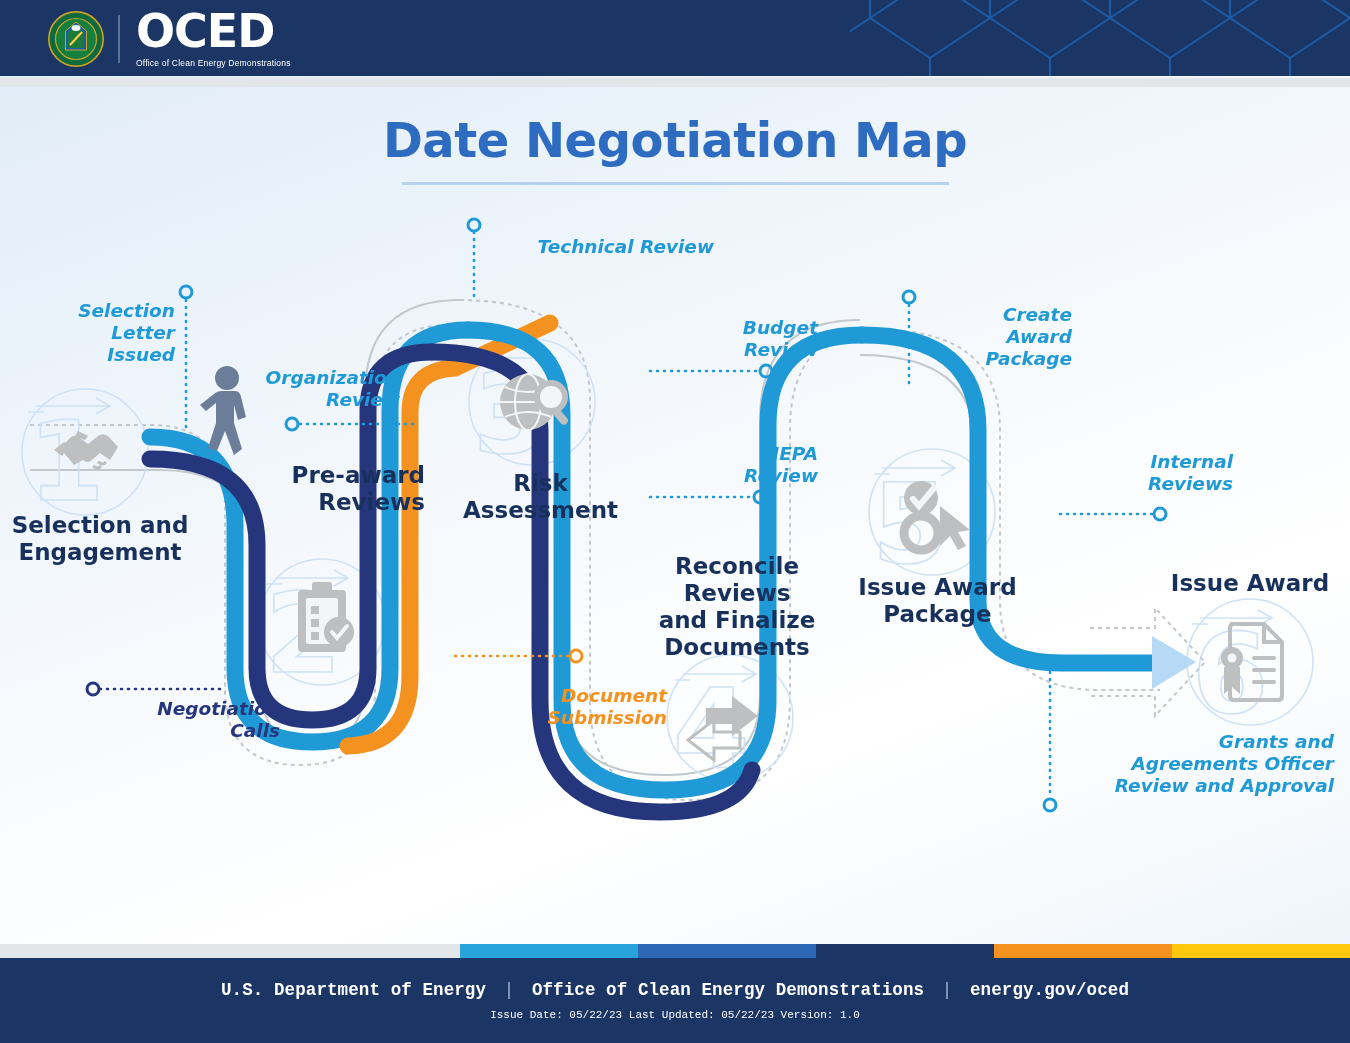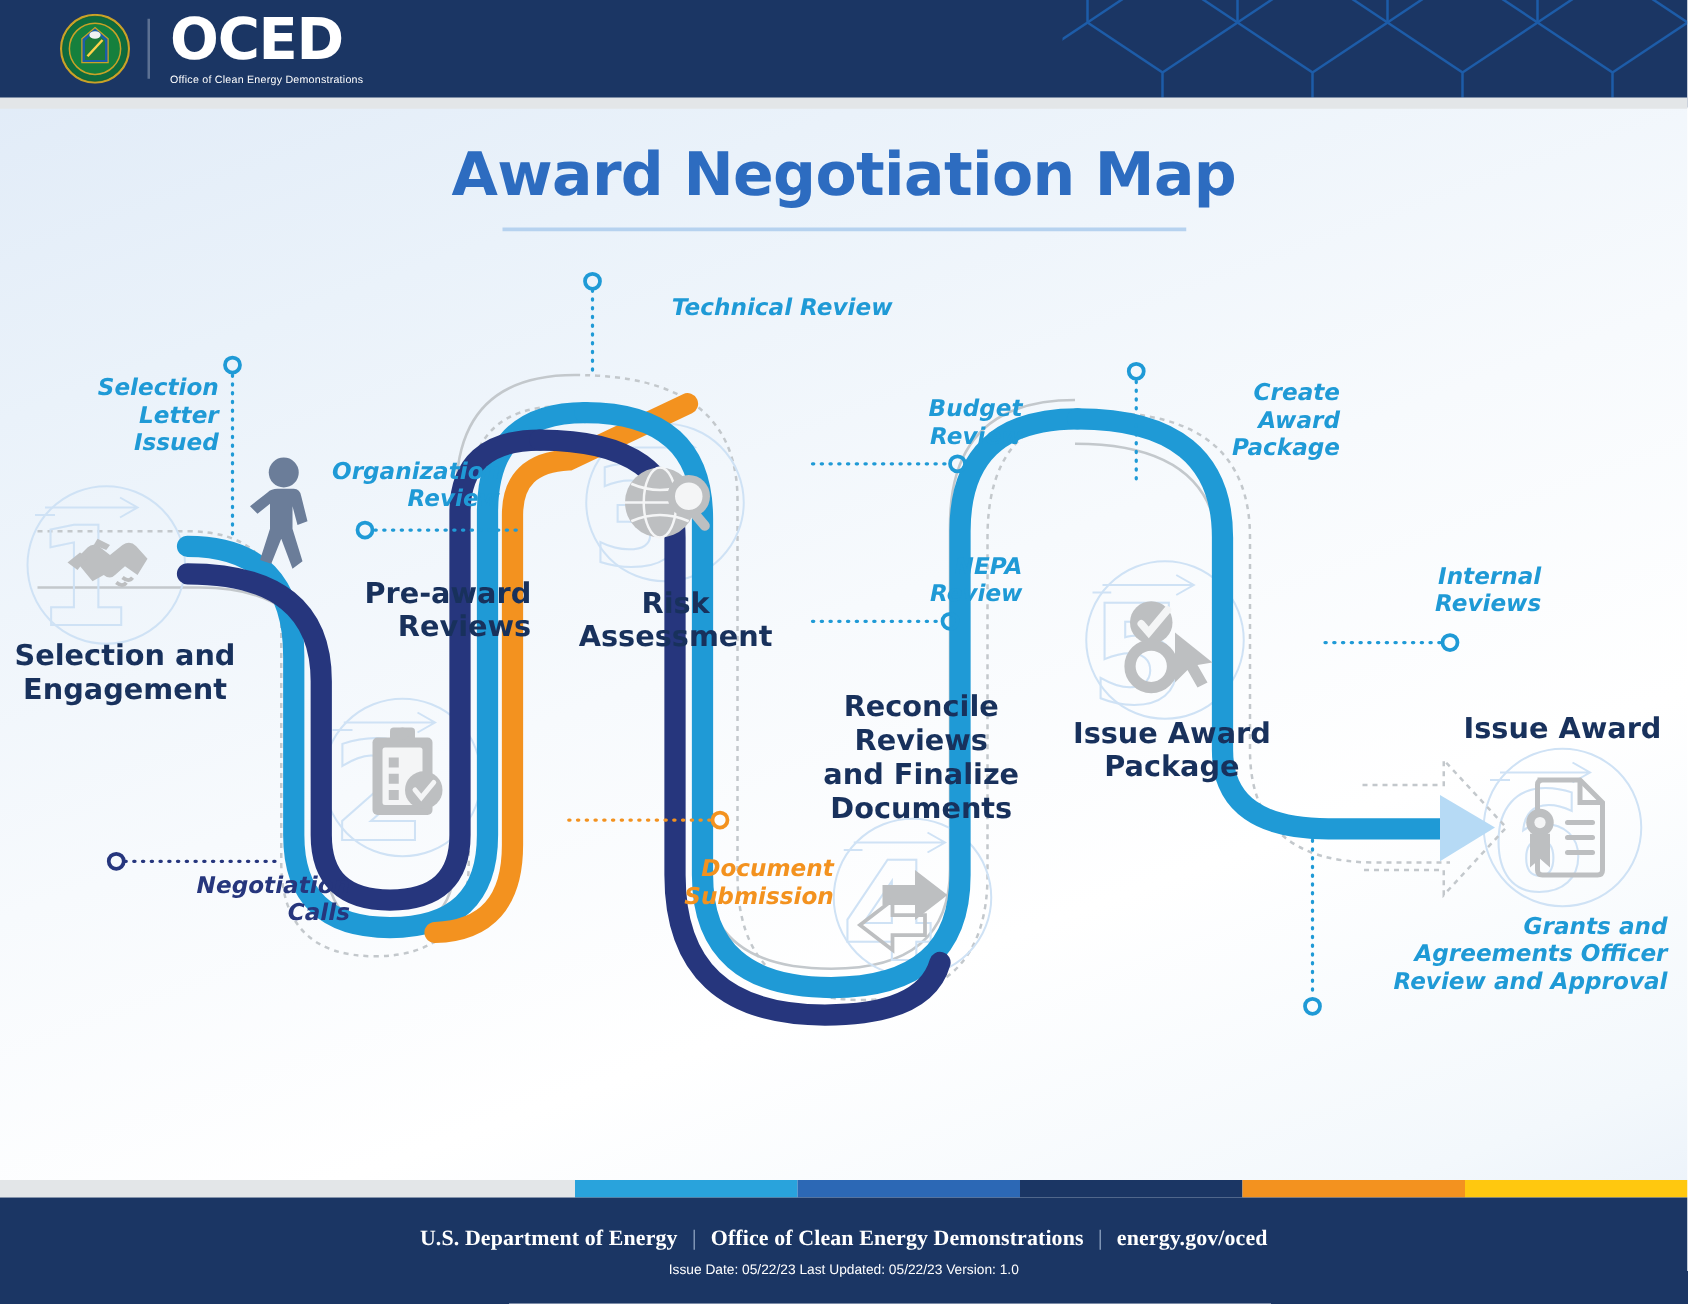--- a/index.html
+++ b/index.html
@@ -11,21 +11,21 @@
   }
   .page {
     position: relative;
     width: 1350px; height: 1043px;
     background: linear-gradient(160deg, #dfeaf7 0%, #eaf2fa 22%, #f7fafd 48%, #ffffff 68%, #f3f8fc 88%, #e6eef8 100%);
   }
 
   
   .header {
     position: absolute; top: 0; left: 0;
-    width: 1350px; height: 86px;
+    width: 1350px; height: 76px;
     background: #1b3664;
     overflow: hidden;
   }
   .header-pattern { position: absolute; top: 0; right: 0; width: 500px; height: 78px; }
   .header-rule { position: absolute; top: 78px; left: 0; width: 1350px; height: 9px; background: #e3e6e8; }
   .logo-wrap { position: absolute; left: 48px; top: 9px; display: flex; align-items: center; height: 60px; }
   .doe-seal { width: 56px; height: 56px; flex: 0 0 56px; }
   .logo-div { width: 2px; height: 48px; background: #5c7193; margin: 0 16px 0 14px; }
   .oced-block { display: flex; flex-direction: column; justify-content: center; }
   .oced-word { font-size: 46px; font-weight: 700; color: #ffffff; letter-spacing: -1px; line-height: 0.95; font-family: "DejaVu Sans", sans-serif; }
@@ -72,23 +72,23 @@
 
   
   .colorbar { position: absolute; left: 0; bottom: 85px; width: 1350px; height: 14px; display: flex; }
   .colorbar .pad { flex: 0 0 460px; background: #e3e6e8; }
   .colorbar .seg { flex: 1 1 0; }
   .footer {
     position: absolute; left: 0; bottom: 0; width: 1350px; height: 85px;
     background: #1b3664; color: #ffffff; text-align: center;
     display: flex; flex-direction: column; align-items: center; justify-content: center;
   }
-  .footer-main { font-size: 17.5px; font-weight: 700; font-family: Liberation Serif, serif; letter-spacing: .1px; text-align: right; }
+  .footer-main { font-size: 17.5px; font-weight: 700; font-family: Liberation Mono, monospace; letter-spacing: .1px; text-align: right; }
   .footer-main .sep { font-weight: 400; color: #9fb3cf; padding: 0 7px; }
-  .footer-sub { font-size: 11px; margin-top: 9px; font-family: Liberation Sans, sans-serif; }
+  .footer-sub { font-size: 11px; margin-top: 9px; font-family: Liberation Mono, monospace; }
 </style>
 </head>
 <body>
 
 <div class="page">
 
   <div class="header">
     <svg class="header-pattern" viewBox="0 0 500 78" width="500" height="78">
       <g stroke="#1d5ca8" stroke-width="2" fill="none">
         <path d="M20 -40 L20 18 L-40 58"></path>
@@ -122,21 +122,21 @@
       <div class="logo-div"></div>
       <div class="oced-block">
         <div class="oced-word">OCED</div>
         <div class="oced-sub">Office of Clean Energy Demonstrations</div>
       </div>
     </div>
   </div>
   <div class="header-rule"></div>
 
   <div class="title-zone">
-    <div class="map-title">Award Negotiation Map</div>
+    <div class="map-title">Date Negotiation Map</div>
     <div class="title-rule"></div>
   </div>
 
   <div class="canvas">
     <svg width="1350" height="1043" viewBox="0 0 1350 1043">
       <defs>
         <style>
           .track   { fill:none; stroke:#c3c8cc; stroke-width:2; stroke-dasharray:4 4; }
           .tracksol{ fill:none; stroke:#c3c8cc; stroke-width:2; }
           .rib-b   { fill:none; stroke:#1f9ad6; stroke-width:17; stroke-linecap:round; }

